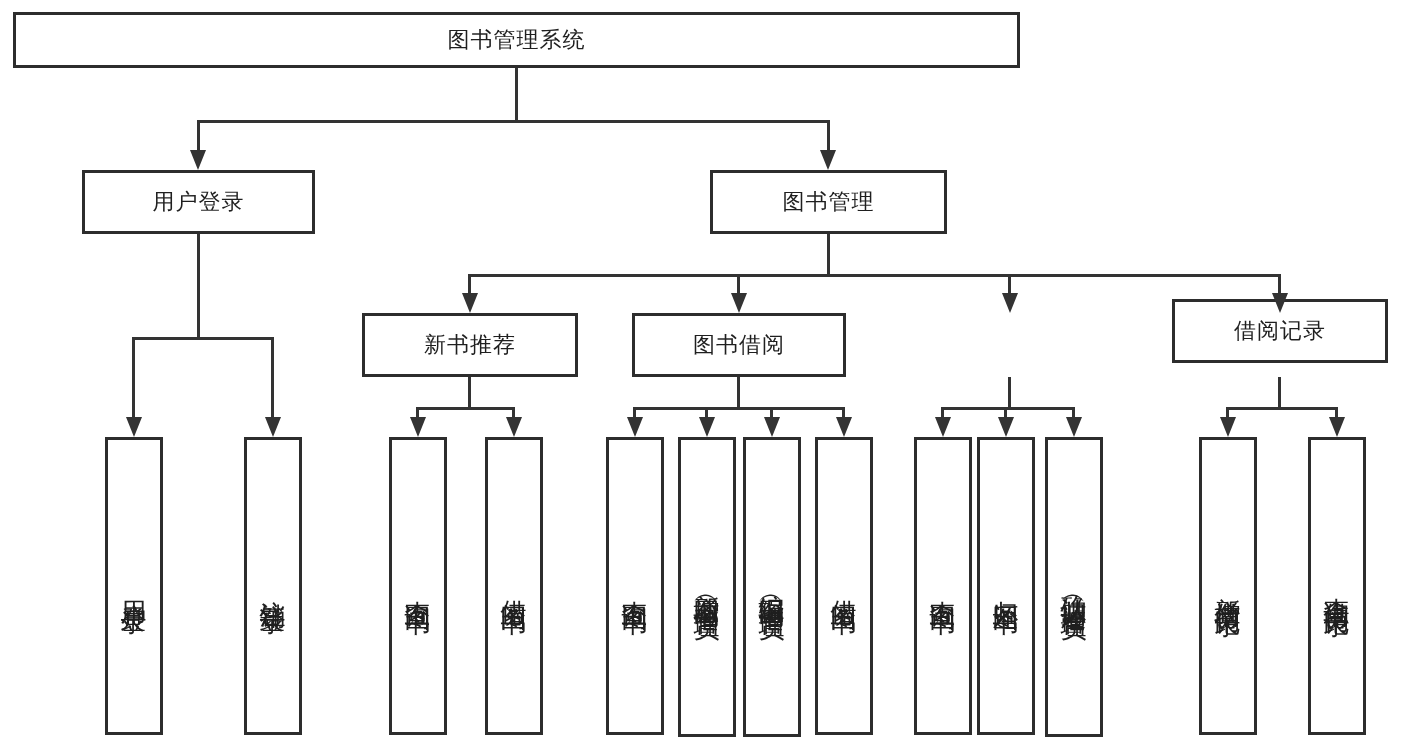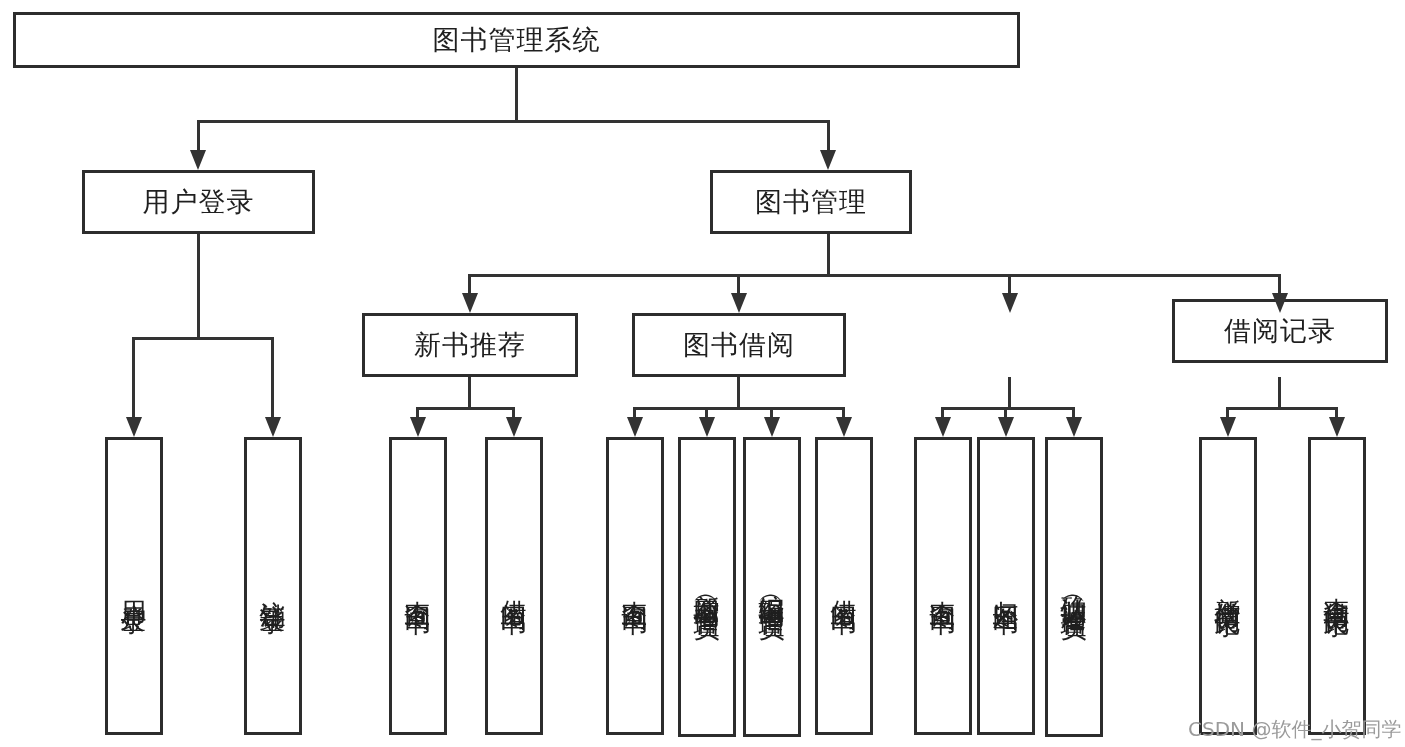--- a/index.html
+++ b/index.html
@@ -19,21 +19,21 @@
   .box{
     position:absolute;
     box-sizing:border-box;
     border:3px solid var(--border);
     background:#ffffff;
     display:flex;
     align-items:center;
     justify-content:center;
     text-align:center;
   }
-  .hlabel{font-size:27px;letter-spacing:1px;}
+  .hlabel{font-size:22px;letter-spacing:1px;}
   .leaf{
     writing-mode:vertical-rl;
     text-orientation:mixed;
     font-size:26px;
     letter-spacing:3px;
     line-height:1;
   }
   .vline{position:absolute;width:3px;background:var(--line);}
   .hline{position:absolute;height:3px;background:var(--line);}
   .arrow{
@@ -51,21 +51,21 @@
   }
 </style>
 </head>
 <body>
 
 <div id="stage">
 
   <div class="box hlabel" style="left:13px;top:12px;width:1007px;height:56px">图书管理系统</div>
 
   <div class="box hlabel" style="left:82px;top:170px;width:233px;height:64px">用户登录</div>
-  <div class="box hlabel" style="left:710px;top:170px;width:202px;height:64px">图书管理</div>
+  <div class="box hlabel" style="left:710px;top:170px;width:237px;height:64px">图书管理</div>
 
   <div class="box hlabel" style="left:632px;top:313px;width:214px;height:64px">图书借阅</div>
   <div class="box hlabel" style="left:362px;top:313px;width:216px;height:64px">新书推荐</div>
   <div class="box hlabel" style="left:1172px;top:299px;width:216px;height:64px">借阅记录</div>
 
   <div class="box leaf" style="left:105px;top:437px;width:58px;height:298px">用户登录</div>
   <div class="box leaf" style="left:244px;top:437px;width:58px;height:298px">注销登录</div>
 
   <div class="box leaf" style="left:389px;top:437px;width:58px;height:298px">查询图书</div>
   <div class="box leaf" style="left:485px;top:437px;width:58px;height:298px">借阅图书</div>
@@ -75,21 +75,20 @@
   <div class="box leaf" style="left:743px;top:437px;width:58px;height:300px">编辑图书（管理员）</div>
   <div class="box leaf" style="left:815px;top:437px;width:58px;height:298px">借阅图书</div>
 
   <div class="box leaf" style="left:914px;top:437px;width:58px;height:298px">查询图书</div>
   <div class="box leaf" style="left:977px;top:437px;width:58px;height:298px">归还图书</div>
   <div class="box leaf" style="left:1045px;top:437px;width:58px;height:300px">确认归还（管理员）</div>
 
   <div class="box leaf" style="left:1199px;top:437px;width:58px;height:298px">新增借阅记录</div>
   <div class="box leaf" style="left:1308px;top:437px;width:58px;height:298px">查询借阅记录</div>
 
-  <div class="watermark">CSDN @软件_小贺同学</div>
 <div class="vline" style="left: 515px; top: 68px; height: 55px;"></div>
     <div class="vline" style="left: 197px; top: 120px; height: 33px;"></div>
     <div class="vline" style="left: 827px; top: 120px; height: 33px;"></div>
     <div class="vline" style="left: 197px; top: 234px; height: 106px;"></div>
     <div class="vline" style="left: 132px; top: 337px; height: 80px;"></div>
     <div class="vline" style="left: 271px; top: 337px; height: 80px;"></div>
     <div class="vline" style="left: 827px; top: 234px; height: 43px;"></div>
     <div class="vline" style="left: 468px; top: 274px; height: 21px;"></div>
     <div class="vline" style="left: 737px; top: 274px; height: 21px;"></div>
     <div class="vline" style="left: 1008px; top: 274px; height: 21px;"></div>

